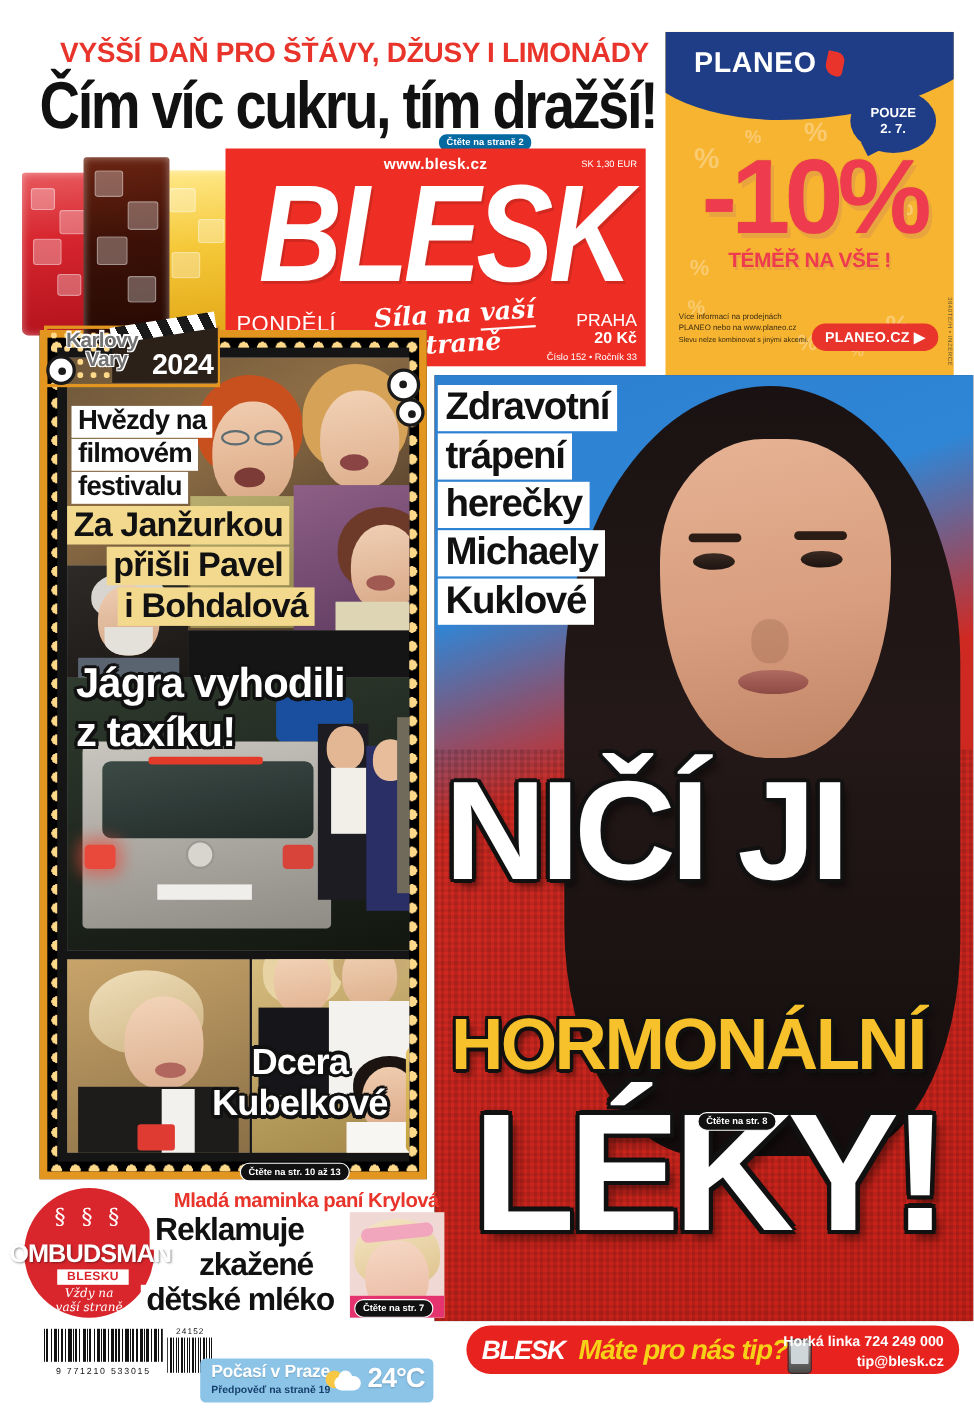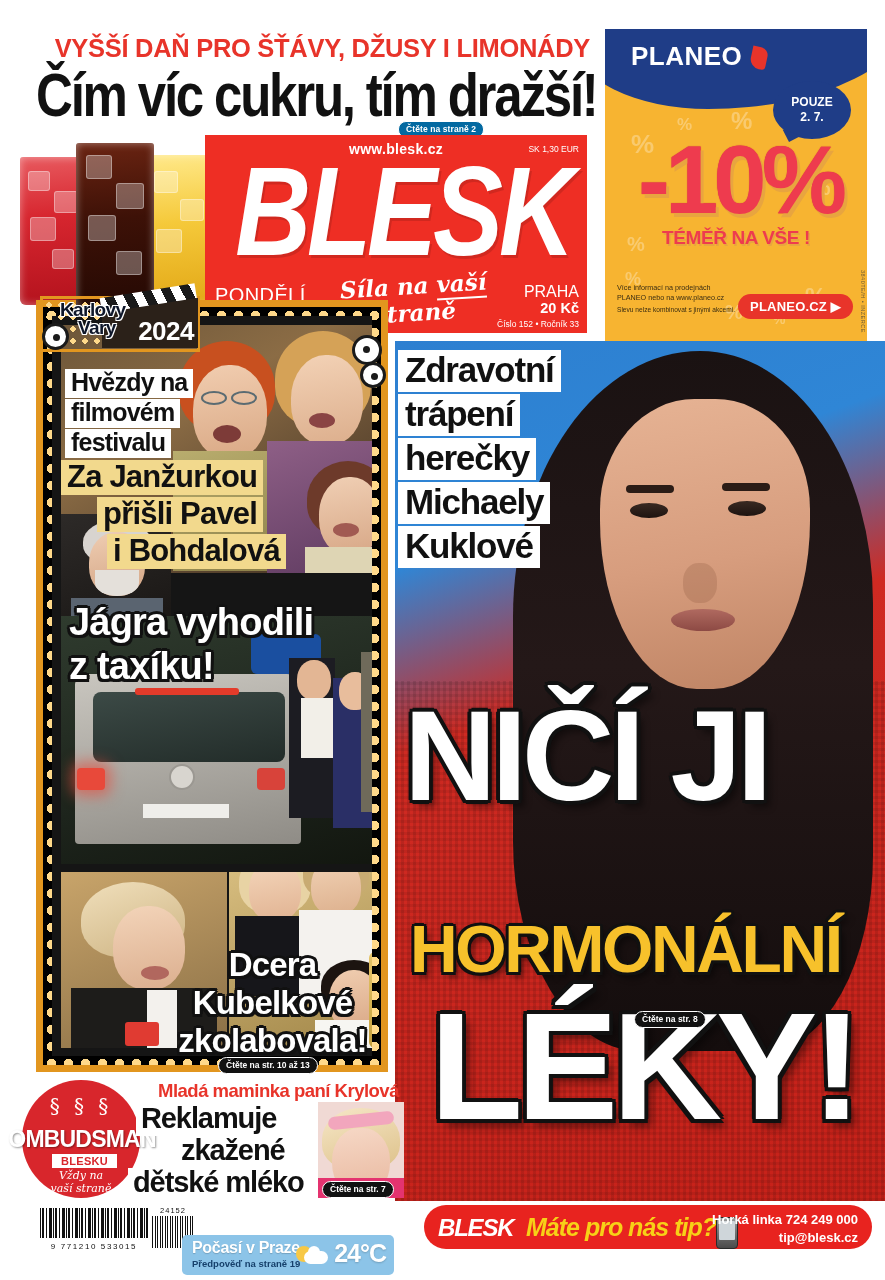--- a/index.html
+++ b/index.html
@@ -109,21 +109,21 @@
   .kv-inner { position: absolute; left: 9px; top: 9px; right: 9px; bottom: 9px;
               background: #151515; overflow: hidden; }
 
   .kv-logo { position: absolute; left: 40px; top: 296px; width: 160px; height: 56px;
              z-index: 40; }
   .kv-logo-bg { position: absolute; inset: 0;
                 background: linear-gradient(#5d2a12,#8a4a1e);
                 border: 3px solid #e2961f;
                 background-image: radial-gradient(circle, #ffd98a 0 32%, transparent 34%);
                 background-size: 12px 12px; }
-  .kv-logo-txt { position: absolute; left: 20px; top: 5px; color: #0f172a; font-weight: 700;
+  .kv-logo-txt { position: absolute; left: 20px; top: 5px; color: #737373; font-weight: 700;
                  font-size: 19px; line-height: .96; letter-spacing: -.6px;
                  text-shadow: 1px 1px 0 #fff, -1px -1px 0 #fff, 1px -1px 0 #fff, -1px 1px 0 #fff; }
   .kv-reel { position: absolute; width: 27px; height: 27px; border-radius: 50%;
              background: #fff; border: 3px solid #1a1a1a; }
   .kv-reel:after { content:""; position:absolute; left:8px; top:8px; width:7px; height:7px;
                    border-radius:50%; background:#1a1a1a; }
   .kv-clap { position: absolute; right: 2px; top: 2px; width: 96px; height: 50px;
              background: #2b2119; }
   .kv-clapbar { position: absolute; left: 0; top: 0; width: 96px; height: 15px;
      background: repeating-linear-gradient(72deg, #fff 0 9px, #1a1a1a 9px 18px);
@@ -436,21 +436,20 @@
     </div>
 
     <div class="hl hl-black" style="left:20px;top:295px;font-size:38px">
       <div><span>Jágra vyhodili</span></div>
       <div style="margin-top:2px"><span>z taxíku!</span></div>
     </div>
 
     <div class="hl hl-black" style="left:122px;top:640px;font-size:33px;text-align:center;width:215px">
       <div><span>Dcera</span></div>
       <div style="margin-top:1px"><span>Kubelkové</span></div>
-      <div style="margin-top:1px"><span>zkolabovala!</span></div>
     </div>
   </div>
 
   <div class="badge-dark" style="left:218px;top:1057px">Čtěte na str. 10 až 13</div>
 
   <div class="kv-logo">
     <div class="kv-logo-bg"></div>
     <div class="kv-reel" style="left:2px;bottom:2px"></div>
     <div class="kv-clap">
       <div class="kv-clapbar"></div>

